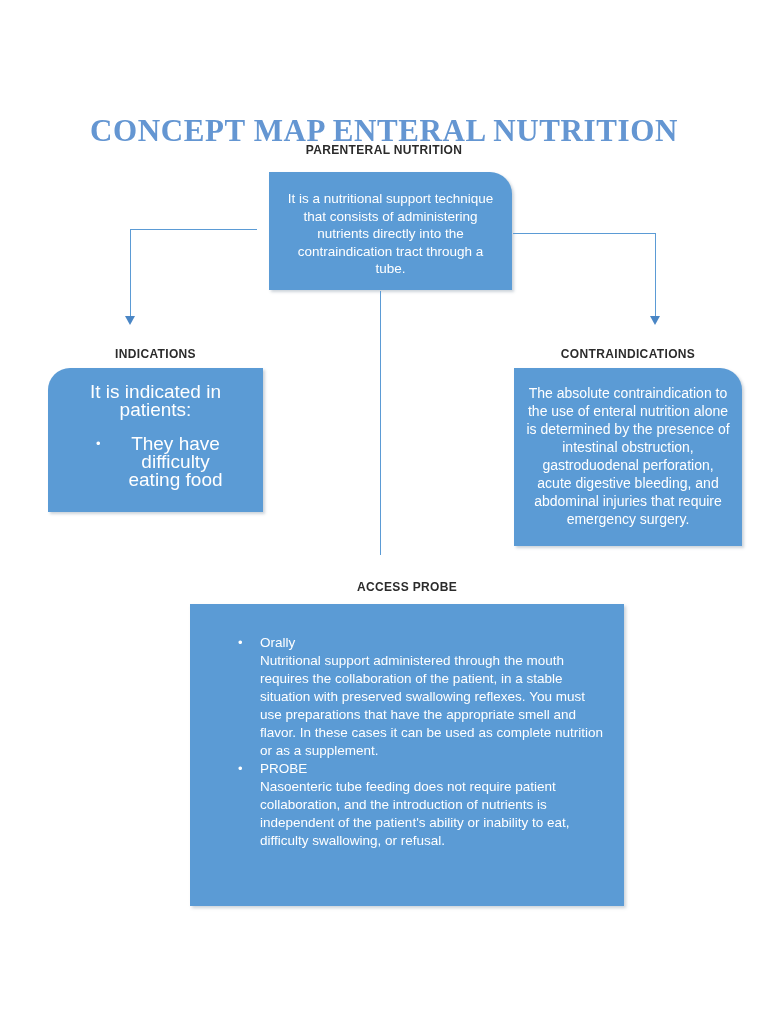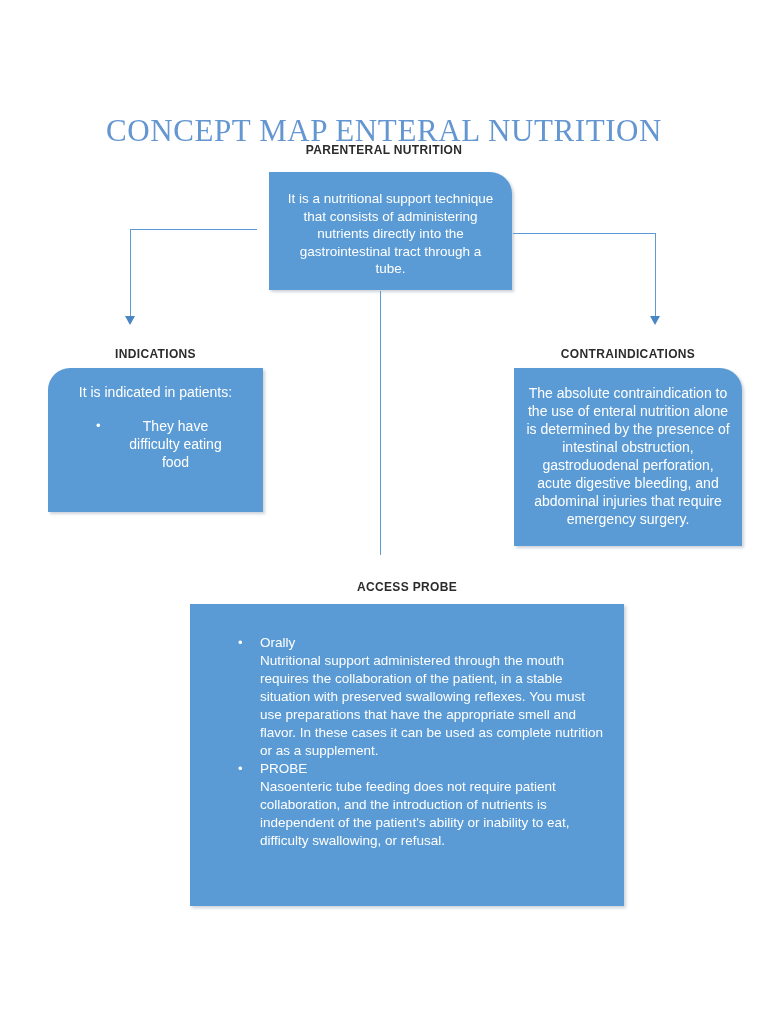--- a/index.html
+++ b/index.html
@@ -27,21 +27,21 @@
 
   
   .doc-title {
     position: absolute;
     left: 0;
     top: 92px;
     width: 768px;
     text-align: center;
     font-family: "Liberation Serif", "DejaVu Serif", serif;
     font-size: 31px;
-    font-weight: 400;
+    font-weight: 700;
     letter-spacing: 0.6px;
     color: #6496d2;
     white-space: nowrap;
   }
 
   
   .sec-label {
     position: absolute;
     font-family: "Liberation Sans", sans-serif;
     font-size: 12px;
@@ -75,21 +75,21 @@
     font-size: 13.5px;
     line-height: 17.5px;
     border-top-right-radius: 22px;
   }
 
   #box-indications {
     left: 48px;   top: 368px;
     width: 215px; height: 144px;
     padding: 15px 10px 0 10px;
     text-align: center;
-    font-size: 14px;
+    font-size: 19px;
     line-height: 18px;
     border-top-left-radius: 22px;
   }
   #box-indications .lead { margin: 0 0 10px 0; }
   #box-indications ul {
     margin: 16px;
     padding: 0 4px 0 44px;
     text-align: center;
     list-style: none;
   }
@@ -175,21 +175,21 @@
 </head>
 <body>
 
 <div class="page">
 
   <h1 class="doc-title">CONCEPT MAP ENTERAL NUTRITION</h1>
 
   <div class="sec-label" id="label-parenteral">PARENTERAL NUTRITION</div>
 
   <div class="cbox" id="box-main">
-    <div class="inner">It is a nutritional support technique that consists of administering nutrients directly into the gastrointestinal tract through a tube.</div>
+    <div class="inner">It is a nutritional support technique that consists of administering nutrients directly into the contraindication tract through a tube.</div>
   </div>
 
   <div class="conn conn-h" id="conn-left-h"></div>
   <div class="conn conn-v" id="conn-left-v"></div>
   <div class="arrow-down" id="arrow-left"></div>
 
   <div class="conn conn-h" id="conn-right-h"></div>
   <div class="conn conn-v" id="conn-right-v"></div>
   <div class="arrow-down" id="arrow-right"></div>
 

